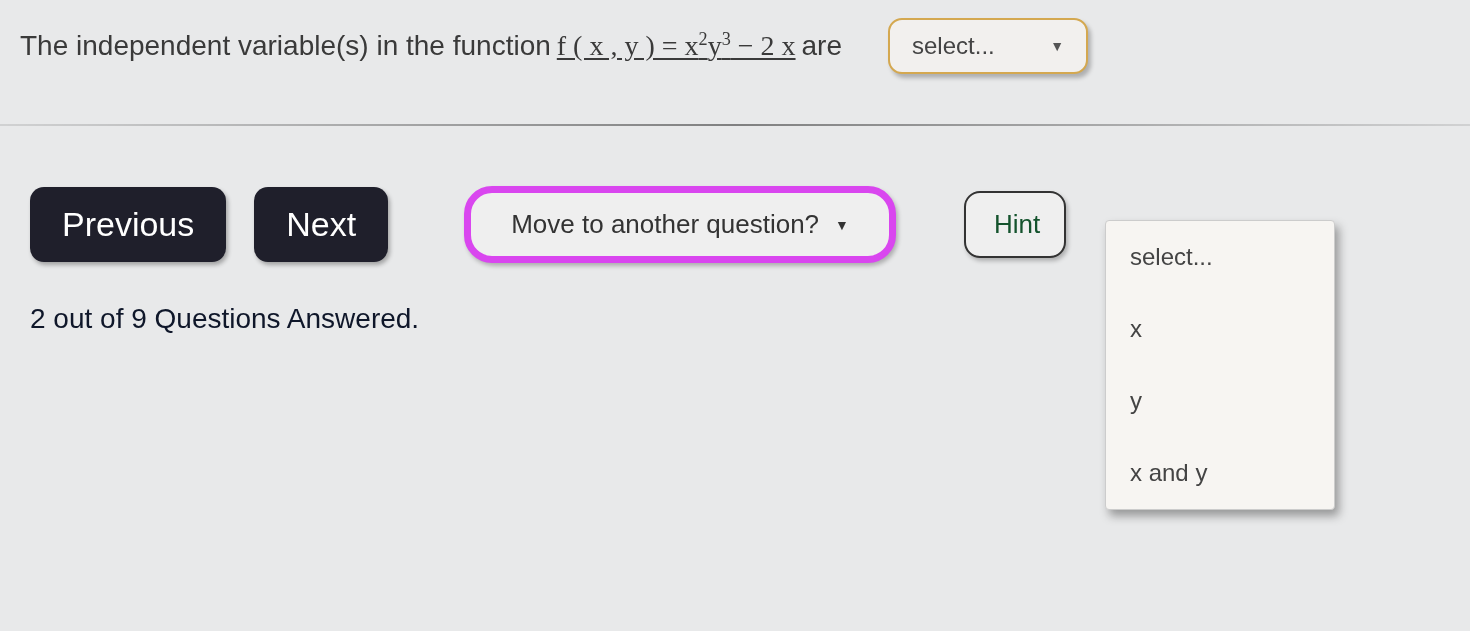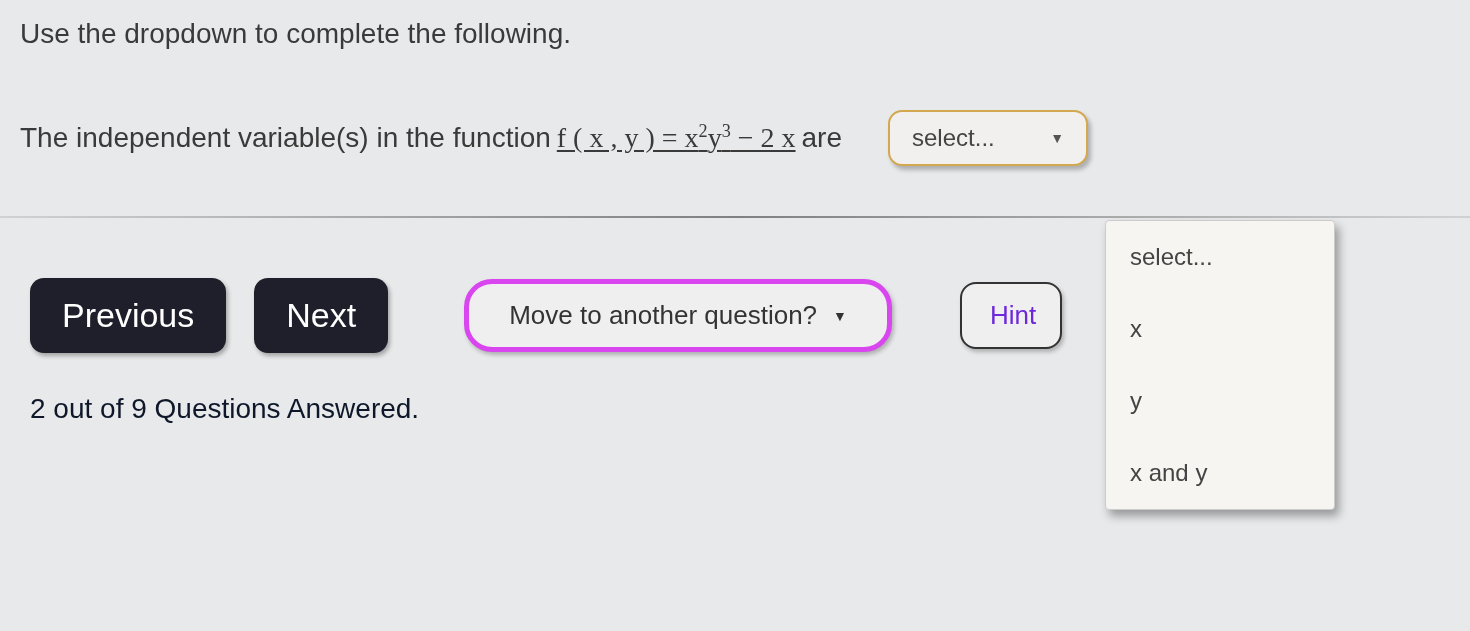--- a/index.html
+++ b/index.html
@@ -77,37 +77,37 @@
     border: none;
     border-radius: 14px;
     font-size: 34px;
     padding: 18px 32px;
     cursor: pointer;
     box-shadow: 2px 3px 4px rgba(0,0,0,0.3);
   }
   .btn-outline {
     background: #efefef;
     color: #333;
-    border: 5px solid #d946ef;
+    border: 7px solid #d946ef;
     border-radius: 28px;
     font-size: 26px;
     padding: 16px 40px;
     cursor: pointer;
     display: inline-flex;
     align-items: center;
     gap: 16px;
     box-shadow: 2px 3px 4px rgba(0,0,0,0.25);
   }
   .btn-outline .caret {
     font-size: 14px;
     color: #333;
   }
   .hint-btn {
     background: #efefef;
-    color: #6d28d9;
+    color: #14532d;
     border: 2px solid #333;
     border-radius: 16px;
     font-size: 26px;
     padding: 16px 24px 16px 28px;
     cursor: pointer;
     margin-left: 40px;
     box-shadow: 2px 3px 4px rgba(0,0,0,0.25);
   }
   .status {
     font-size: 28px;
@@ -131,21 +131,20 @@
     font-size: 24px;
     color: #444;
     cursor: pointer;
   }
   .spacer-flex { flex: 0 0 20px; }
 </style>
 </head>
 <body>
 
 <div class="container">
-  <div class="instruction">Use the dropdown to complete the following.</div>
 
   <div class="question-line">
     <span>The independent variable(s) in the function </span>
     <span class="math">
       <span>f ( x , y )  =  x</span><sup>2</sup><span>y</span><sup>3</sup><span>  −  2 x </span>
     </span>
     <span>are</span>
 
     <span class="select-button">
       <span>select...</span>

